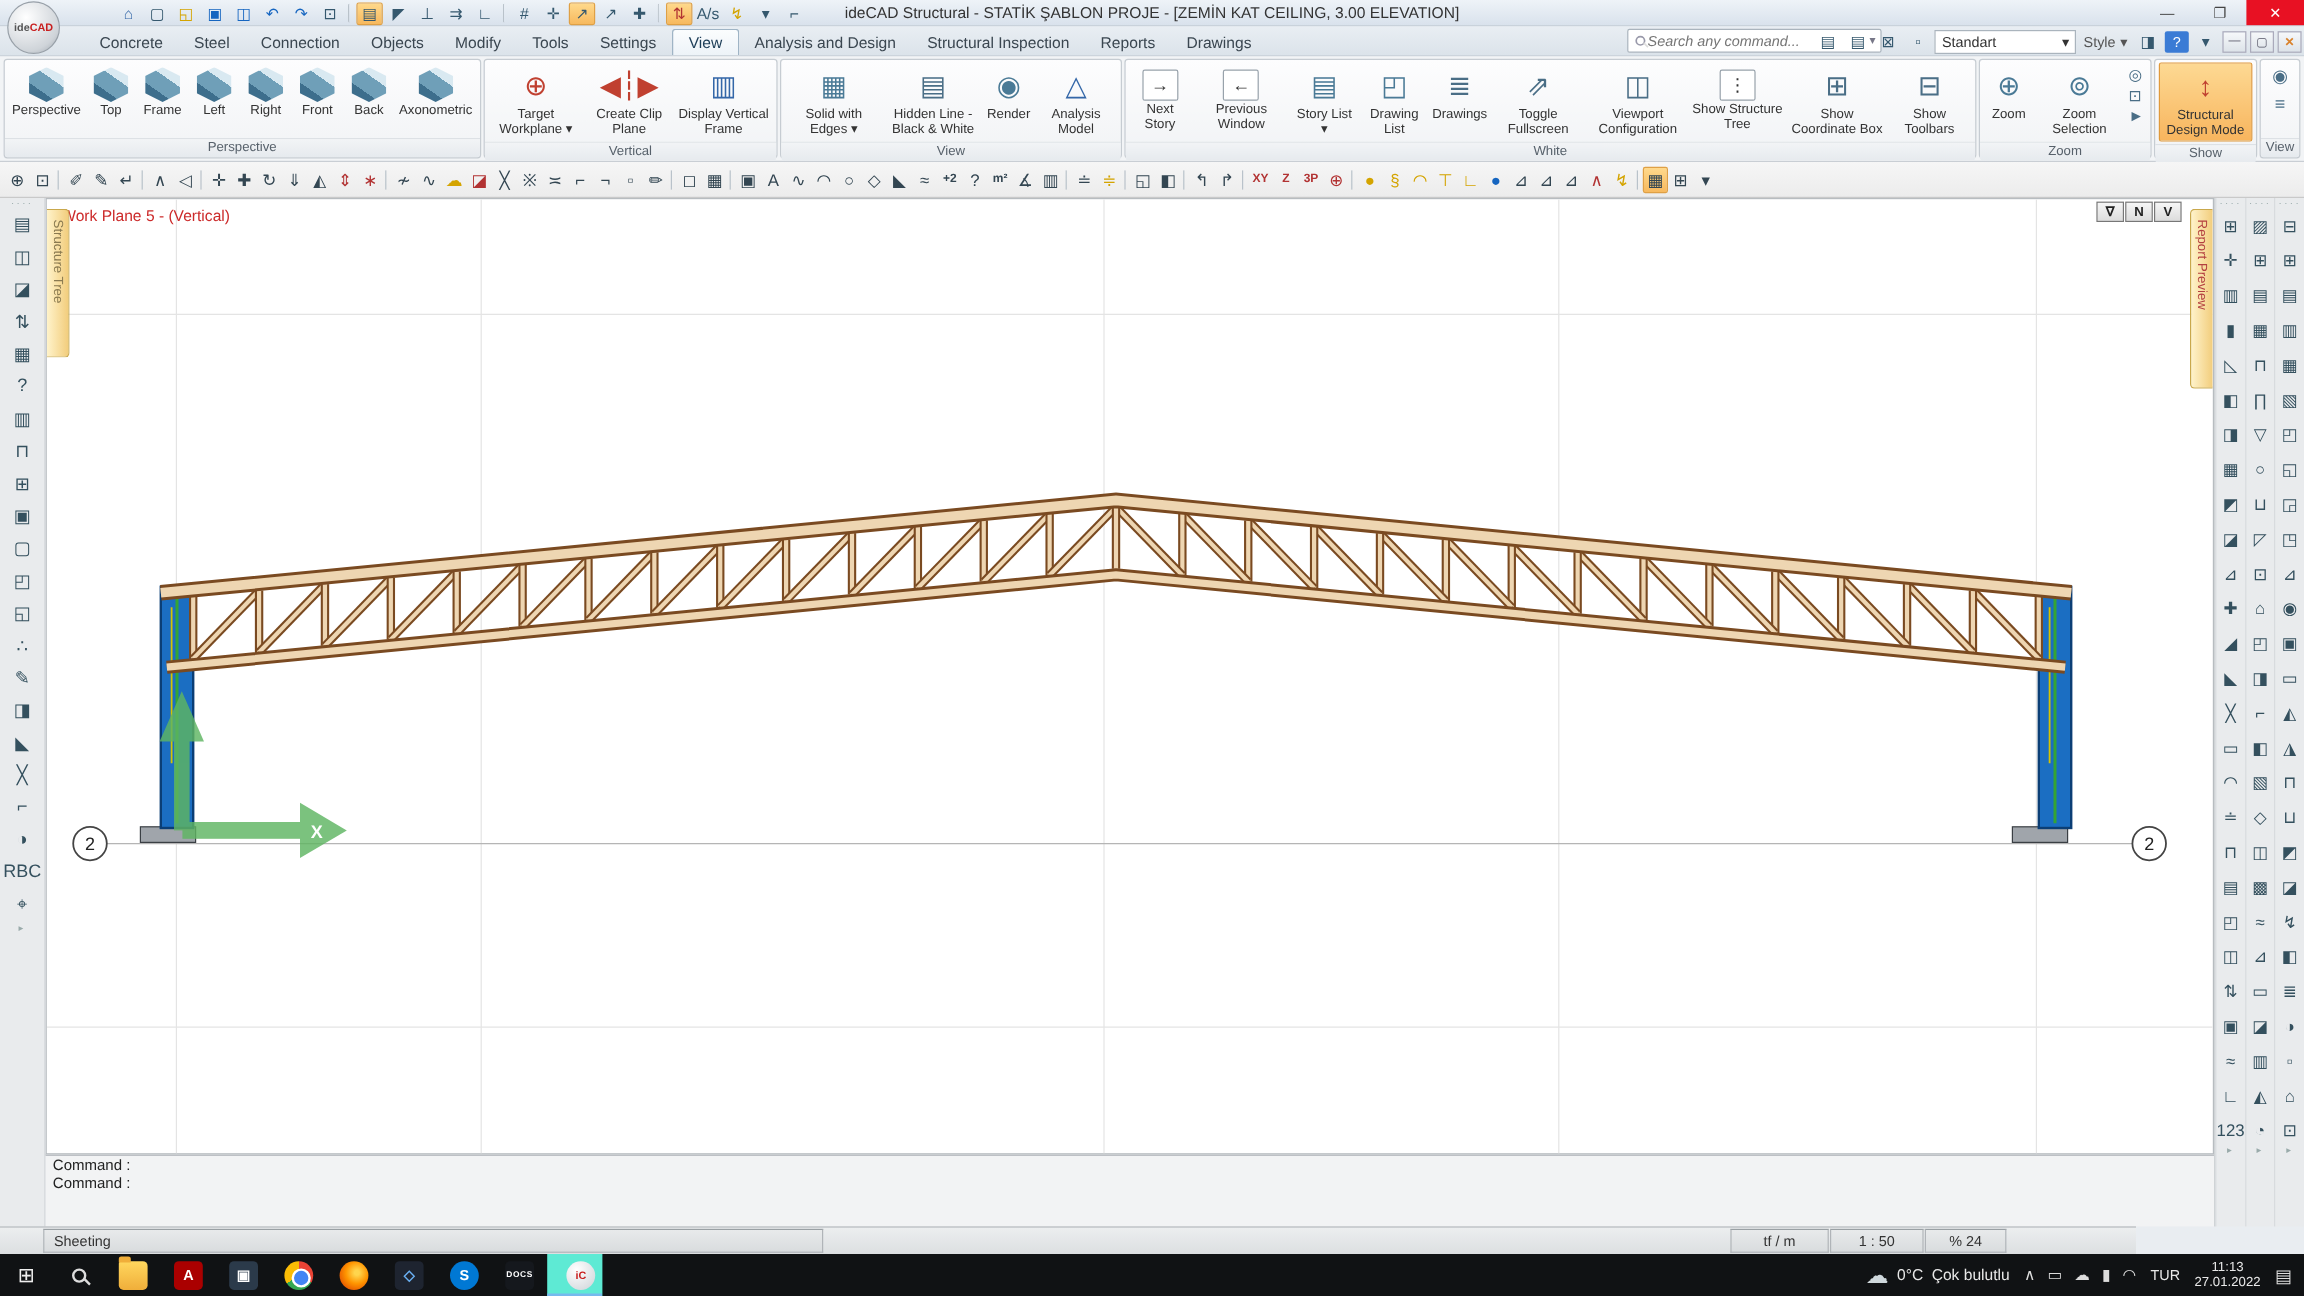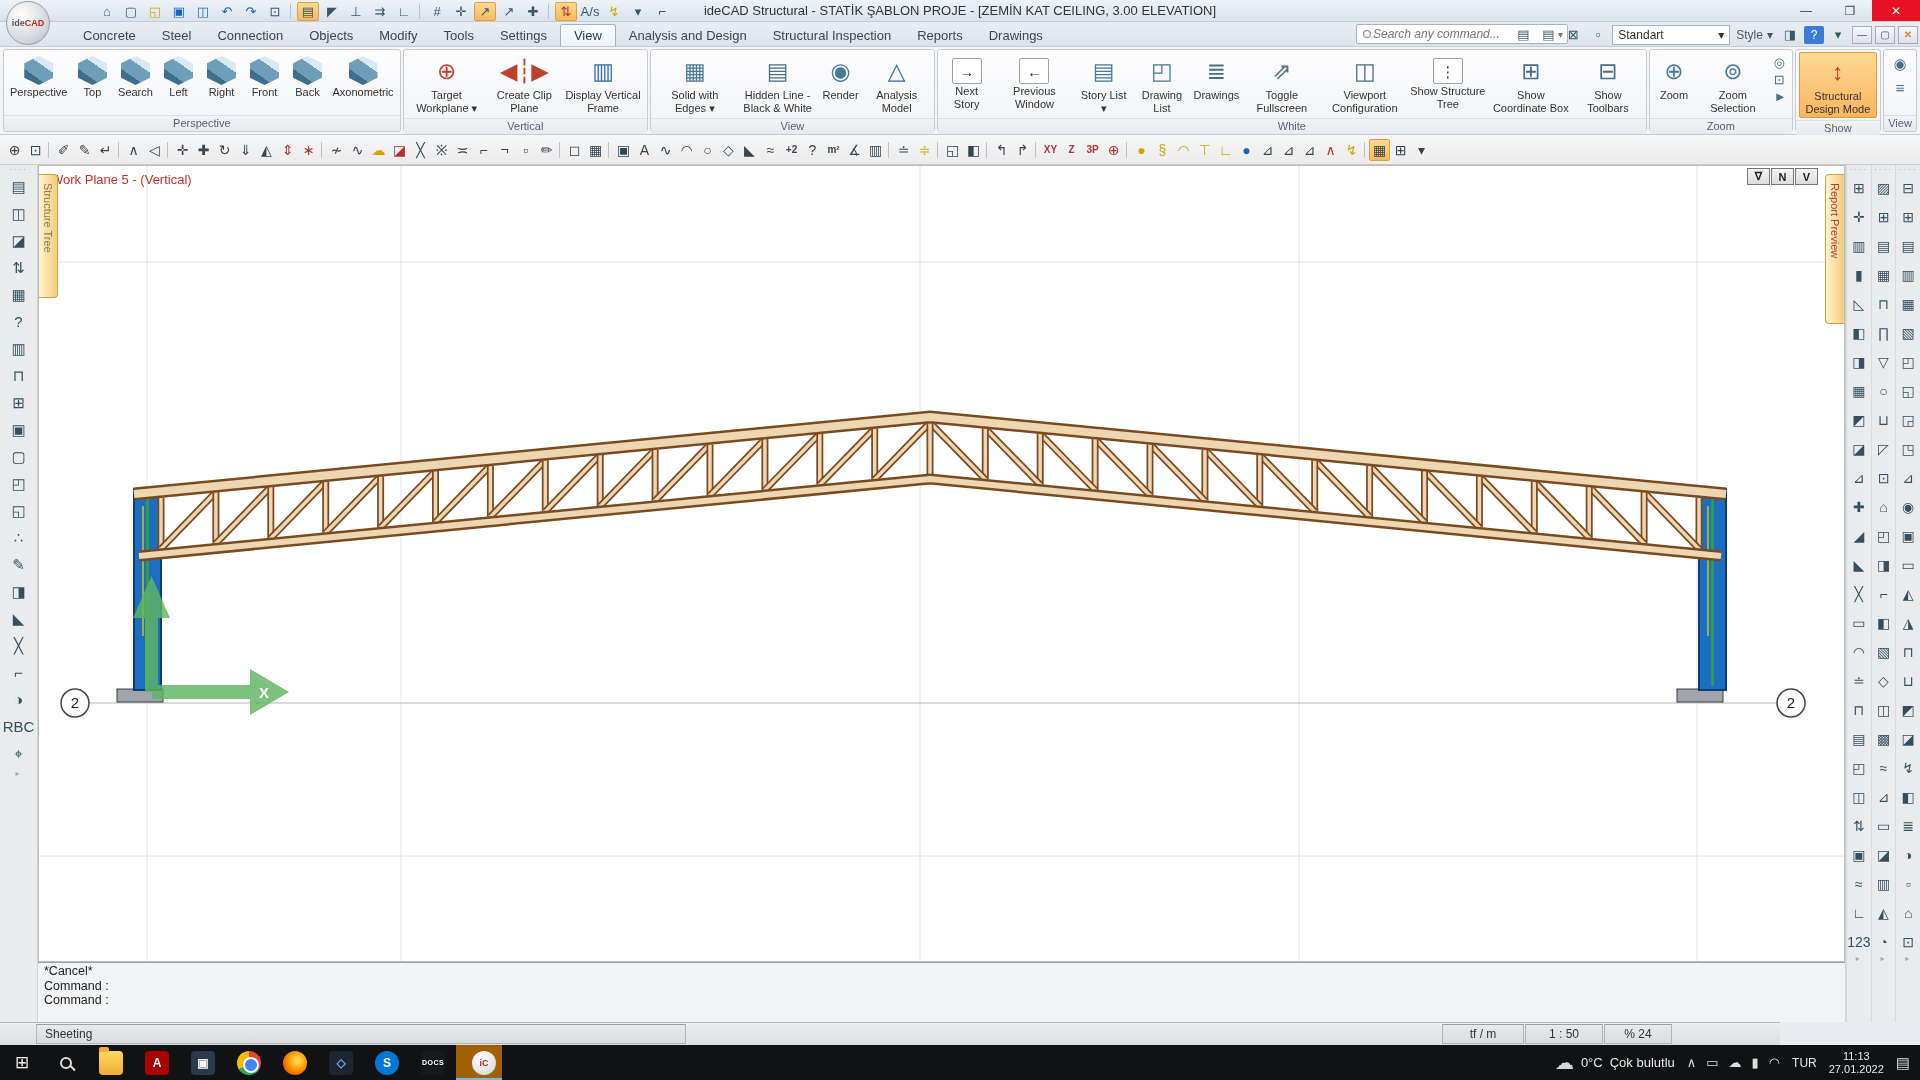--- a/index.html
+++ b/index.html
@@ -73,21 +73,21 @@
   #seg-mode{width:650px;margin-left:36px;}
   #seg-spacer{flex:1;border:none;background:none;}
   .sseg.c{justify-content:center;}
   
   #taskbar{position:absolute;left:0;top:1045px;width:1920px;height:35px;background:#101214;display:flex;align-items:center;color:#e8e8e8;}
   .tb-btn{width:44px;height:35px;display:flex;align-items:center;justify-content:center;font-size:17px;color:#eee;}
   .mag{width:12px;height:12px;border:2px solid #ddd;border-radius:50%;position:relative;}
   .mag::after{content:'';position:absolute;width:7px;height:2px;background:#ddd;transform:rotate(45deg);right:-6px;bottom:-2px;}
   #tb-apps{display:flex;height:35px;}
   .tbapp{width:46px;height:35px;display:flex;align-items:center;justify-content:center;}
-  .tbapp.active{background:#a16207;box-shadow:inset 0 -2px 0 #76b9ed;padding-left:10px;}
+  .tbapp.active{background:#5eead4;box-shadow:inset 0 -2px 0 #76b9ed;padding-left:10px;}
   .appic{width:24px;height:24px;border-radius:4px;display:flex;align-items:center;justify-content:center;font-size:12px;font-weight:bold;color:#fff;}
   .ic-folder{background:linear-gradient(#ffd75e,#f0ae3a);border-radius:2px 4px 4px 4px;position:relative;}
   .ic-folder::before{content:'';position:absolute;left:0;top:-4px;width:10px;height:5px;background:#f0ae3a;border-radius:2px 2px 0 0;}
   .ic-adobe{background:#a00;color:#fff;}
   .ic-dark{background:#2b3a4a;}
   .ic-chrome{border-radius:50%;background:conic-gradient(#ea4335 0 33%,#34a853 33% 66%,#fbbc05 66%);position:relative;}
   .ic-chrome::after{content:'';position:absolute;left:6px;top:6px;width:12px;height:12px;border-radius:50%;background:#4285f4;border:2.5px solid #fff;}
   .ic-firefox{border-radius:50%;background:radial-gradient(circle at 60% 40%,#ffd54d 10%,#ff9500 45%,#e85d00 75%,#20123a);}
   .ic-code{background:#1e2430;color:#6ab0f3;}
   .ic-skype{border-radius:50%;background:#0078d4;}
@@ -251,21 +251,21 @@
     <div class="ritem">
           <span class="cube"></span>
           <span class="rlabel">Perspective</span>
         </div>
         <div class="ritem">
           <span class="cube"></span>
           <span class="rlabel">Top</span>
         </div>
         <div class="ritem">
           <span class="cube"></span>
-          <span class="rlabel">Search</span>
+          <span class="rlabel">Frame</span>
         </div>
         <div class="ritem">
           <span class="cube"></span>
           <span class="rlabel">Left</span>
         </div>
         <div class="ritem">
           <span class="cube"></span>
           <span class="rlabel">Right</span>
         </div>
         <div class="ritem">
@@ -881,21 +881,20 @@
       <div id="corner-buttons">
 
       <div class="cbtn">∇</div>
           <div class="cbtn">N</div>
           <div class="cbtn">V</div>
         </div>
       <div id="structure-tab" class="side-tab">Structure Tree</div>
       <div id="report-tab" class="side-tab">Report Preview</div>
     </div>
     <div id="command-area">
-      <div>*Cancel*</div>
       <div>Command :</div>
       <div>Command :</div>
     </div>
   </div>
 
   <div id="right-dock">
     <div class="rcol">
       <span class="grip">····</span>
       <div style="display:flex;flex-direction:column;align-items:center;">
 

